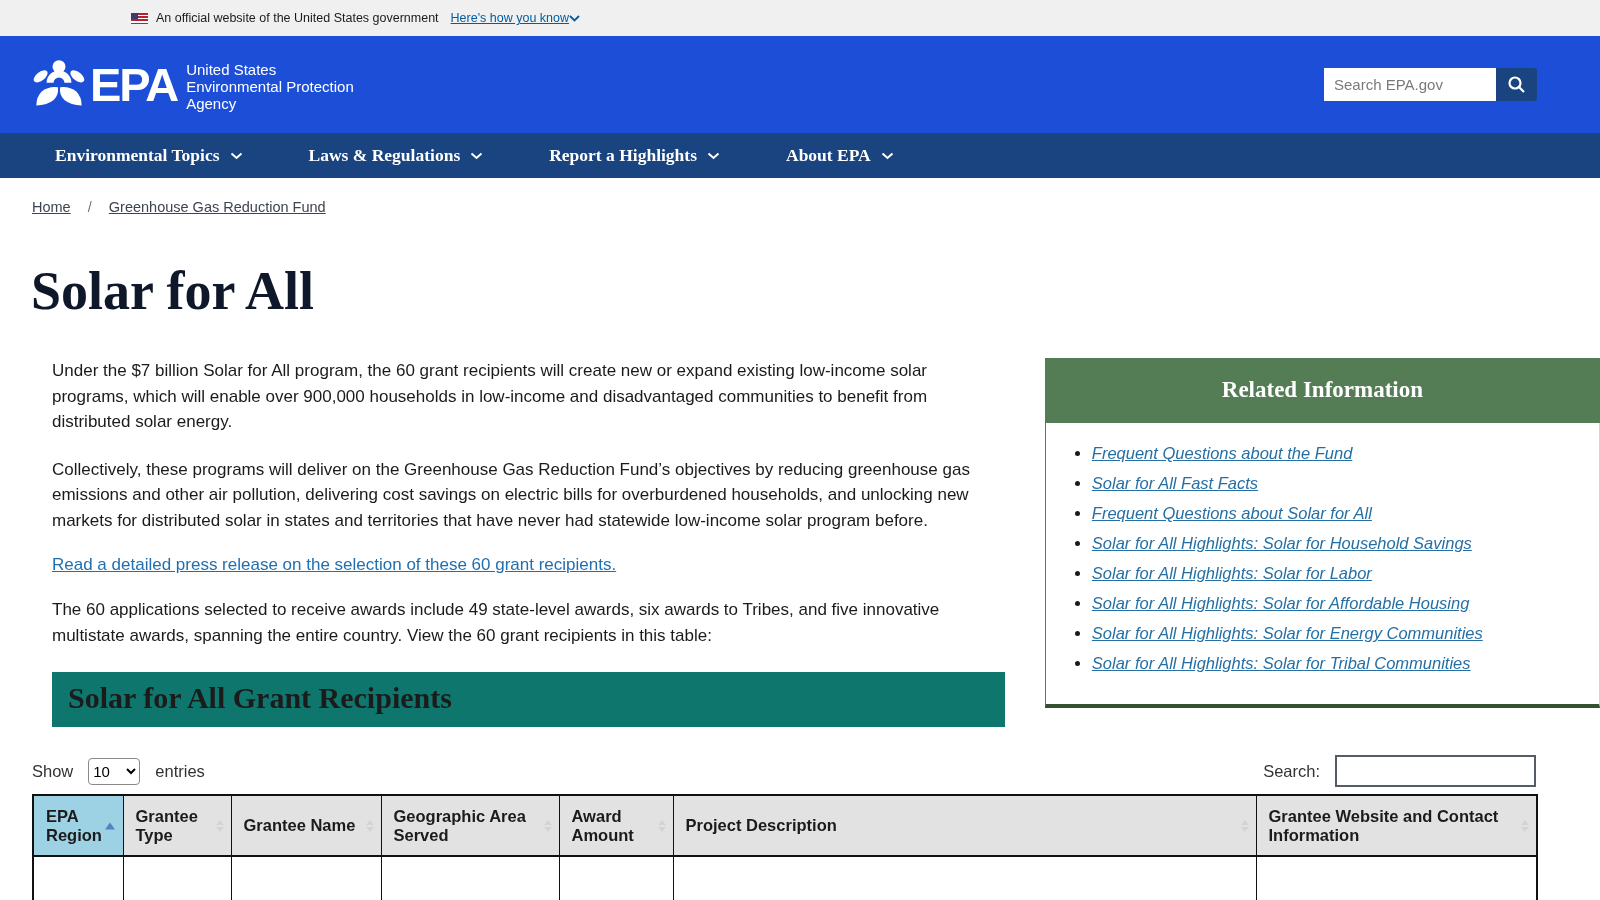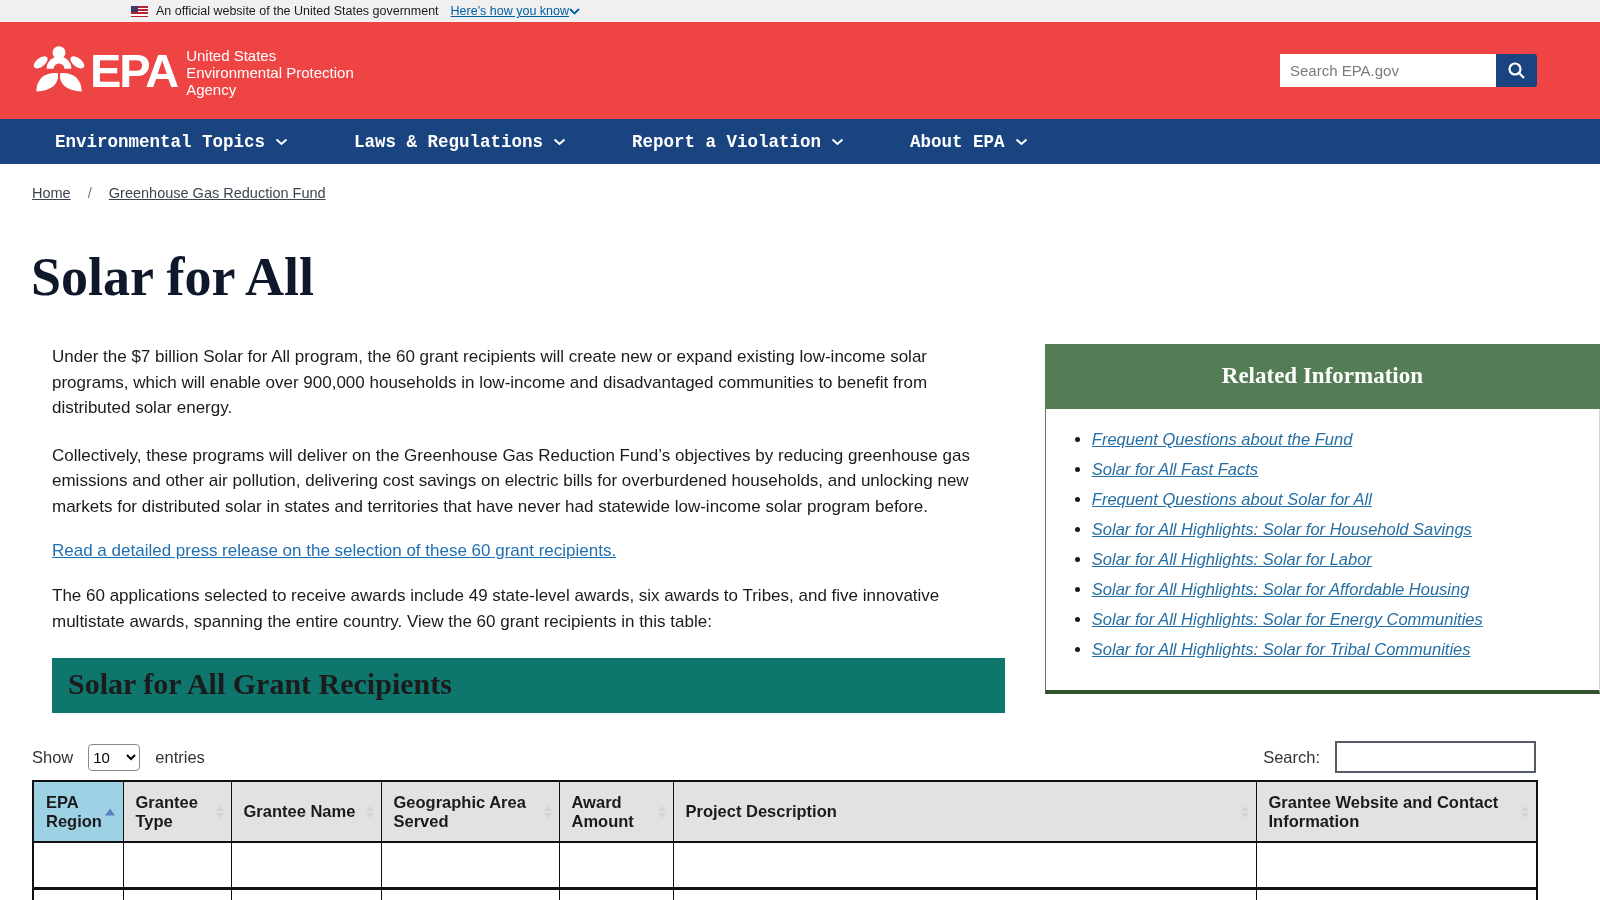--- a/index.html
+++ b/index.html
@@ -1,40 +1,40 @@
 <!DOCTYPE html>
 <html><head>
 <meta charset="utf-8">
 <style>
   * { box-sizing: border-box; }
   html, body { margin: 0; padding: 0; width: 1600px; height: 900px; overflow: hidden; }
   body { font-family: "Liberation Sans", sans-serif; color: #1b1b1b; background: #fff; }
   a { cursor: pointer; }
 
   
-  .gov-banner { height: 22px; background: #f0f0f0; display: flex; align-items: center; padding-left: 131px; font-size: 12.5px; color: #1b1b1b; gap: 8px; }
+  .gov-banner { height: 36px; background: #f0f0f0; display: flex; align-items: center; padding-left: 131px; font-size: 12.5px; color: #1b1b1b; gap: 8px; }
   .flag { width: 17px; height: 11px; position: relative; display: inline-block; flex: 0 0 auto;
           background: repeating-linear-gradient(to bottom, #b22234 0 1.6px, #fff 1.6px 3.2px); }
   .flag::before { content: ""; position: absolute; left: 0; top: 0; width: 7px; height: 6px; background: #3c3b6e; }
   .banner-link { color: #005ea2; text-decoration: underline; margin-left: 4px; display: inline-flex; align-items: center; }
 
   
-  .site-header { height: 97px; background: #ef4444; display: flex; align-items: center; padding: 0 63px 0 32px; }
+  .site-header { height: 97px; background: #1d4ed8; display: flex; align-items: center; padding: 0 63px 0 32px; }
   .logo-group { display: flex; align-items: center; }
   .epa-flower { width: 54px; height: 54px; fill: #fff; margin-right: 4px; }
   .epa-letters { color: #fff; font-size: 47px; font-weight: bold; letter-spacing: -2px; line-height: 1; }
   .agency-name { color: #fff; font-size: 15px; line-height: 17px; margin-left: 9px; margin-top: 4px; }
   .header-search { margin-left: auto; display: flex; }
-  .header-search input { width: 216px; height: 33px; border: 0; padding: 0 10px; font-size: 15px; font-family: "Liberation Sans", sans-serif; color: #333; }
+  .header-search input { width: 172px; height: 33px; border: 0; padding: 0 10px; font-size: 15px; font-family: "Liberation Sans", sans-serif; color: #333; }
   .header-search input::placeholder { color: #7a7a7a; }
   .search-btn { width: 41px; height: 33px; background: #1a4480; border: 0; border-radius: 0 3px 3px 0; display: flex; align-items: center; justify-content: center; cursor: pointer; }
 
   
   .main-nav { height: 45px; background: #1a4480; display: flex; align-items: center; padding-left: 55px; }
-  .nav-item { color: #fff; font-family: Liberation Mono, monospace; font-weight: bold; font-size: 17.5px; margin-right: 66px; display: inline-flex; align-items: center; gap: 10px; cursor: pointer; }
+  .nav-item { color: #fff; font-family: Liberation Serif, serif; font-weight: bold; font-size: 17.5px; margin-right: 66px; display: inline-flex; align-items: center; gap: 10px; cursor: pointer; }
 
   
   .breadcrumb { padding: 21px 0 0 32px; font-size: 14.5px; }
   .breadcrumb a { color: #3d4551; text-decoration: underline; }
   .crumb-sep { color: #71767a; padding: 0 13px; }
 
   
   .page-title { font-family: "Liberation Serif", serif; font-size: 54px; font-weight: bold; margin: 45px 0 0 31px; color: #0f172a; }
 
   
@@ -121,21 +121,21 @@
         <polyline points="1.5,1.5 6.5,6 11.5,1.5" fill="none" stroke="#fff" stroke-width="2"></polyline>
       </svg>
   </span>
   <span class="nav-item">
     <span>Laws &amp; Regulations</span>
     <svg width="13" height="8" viewBox="0 0 13 8">
         <polyline points="1.5,1.5 6.5,6 11.5,1.5" fill="none" stroke="#fff" stroke-width="2"></polyline>
       </svg>
   </span>
   <span class="nav-item">
-    <span>Report a Violation</span>
+    <span>Report a Highlights</span>
     <svg width="13" height="8" viewBox="0 0 13 8">
         <polyline points="1.5,1.5 6.5,6 11.5,1.5" fill="none" stroke="#fff" stroke-width="2"></polyline>
       </svg>
   </span>
   <span class="nav-item">
     <span>About EPA</span>
     <svg width="13" height="8" viewBox="0 0 13 8">
         <polyline points="1.5,1.5 6.5,6 11.5,1.5" fill="none" stroke="#fff" stroke-width="2"></polyline>
       </svg>
   </span>

